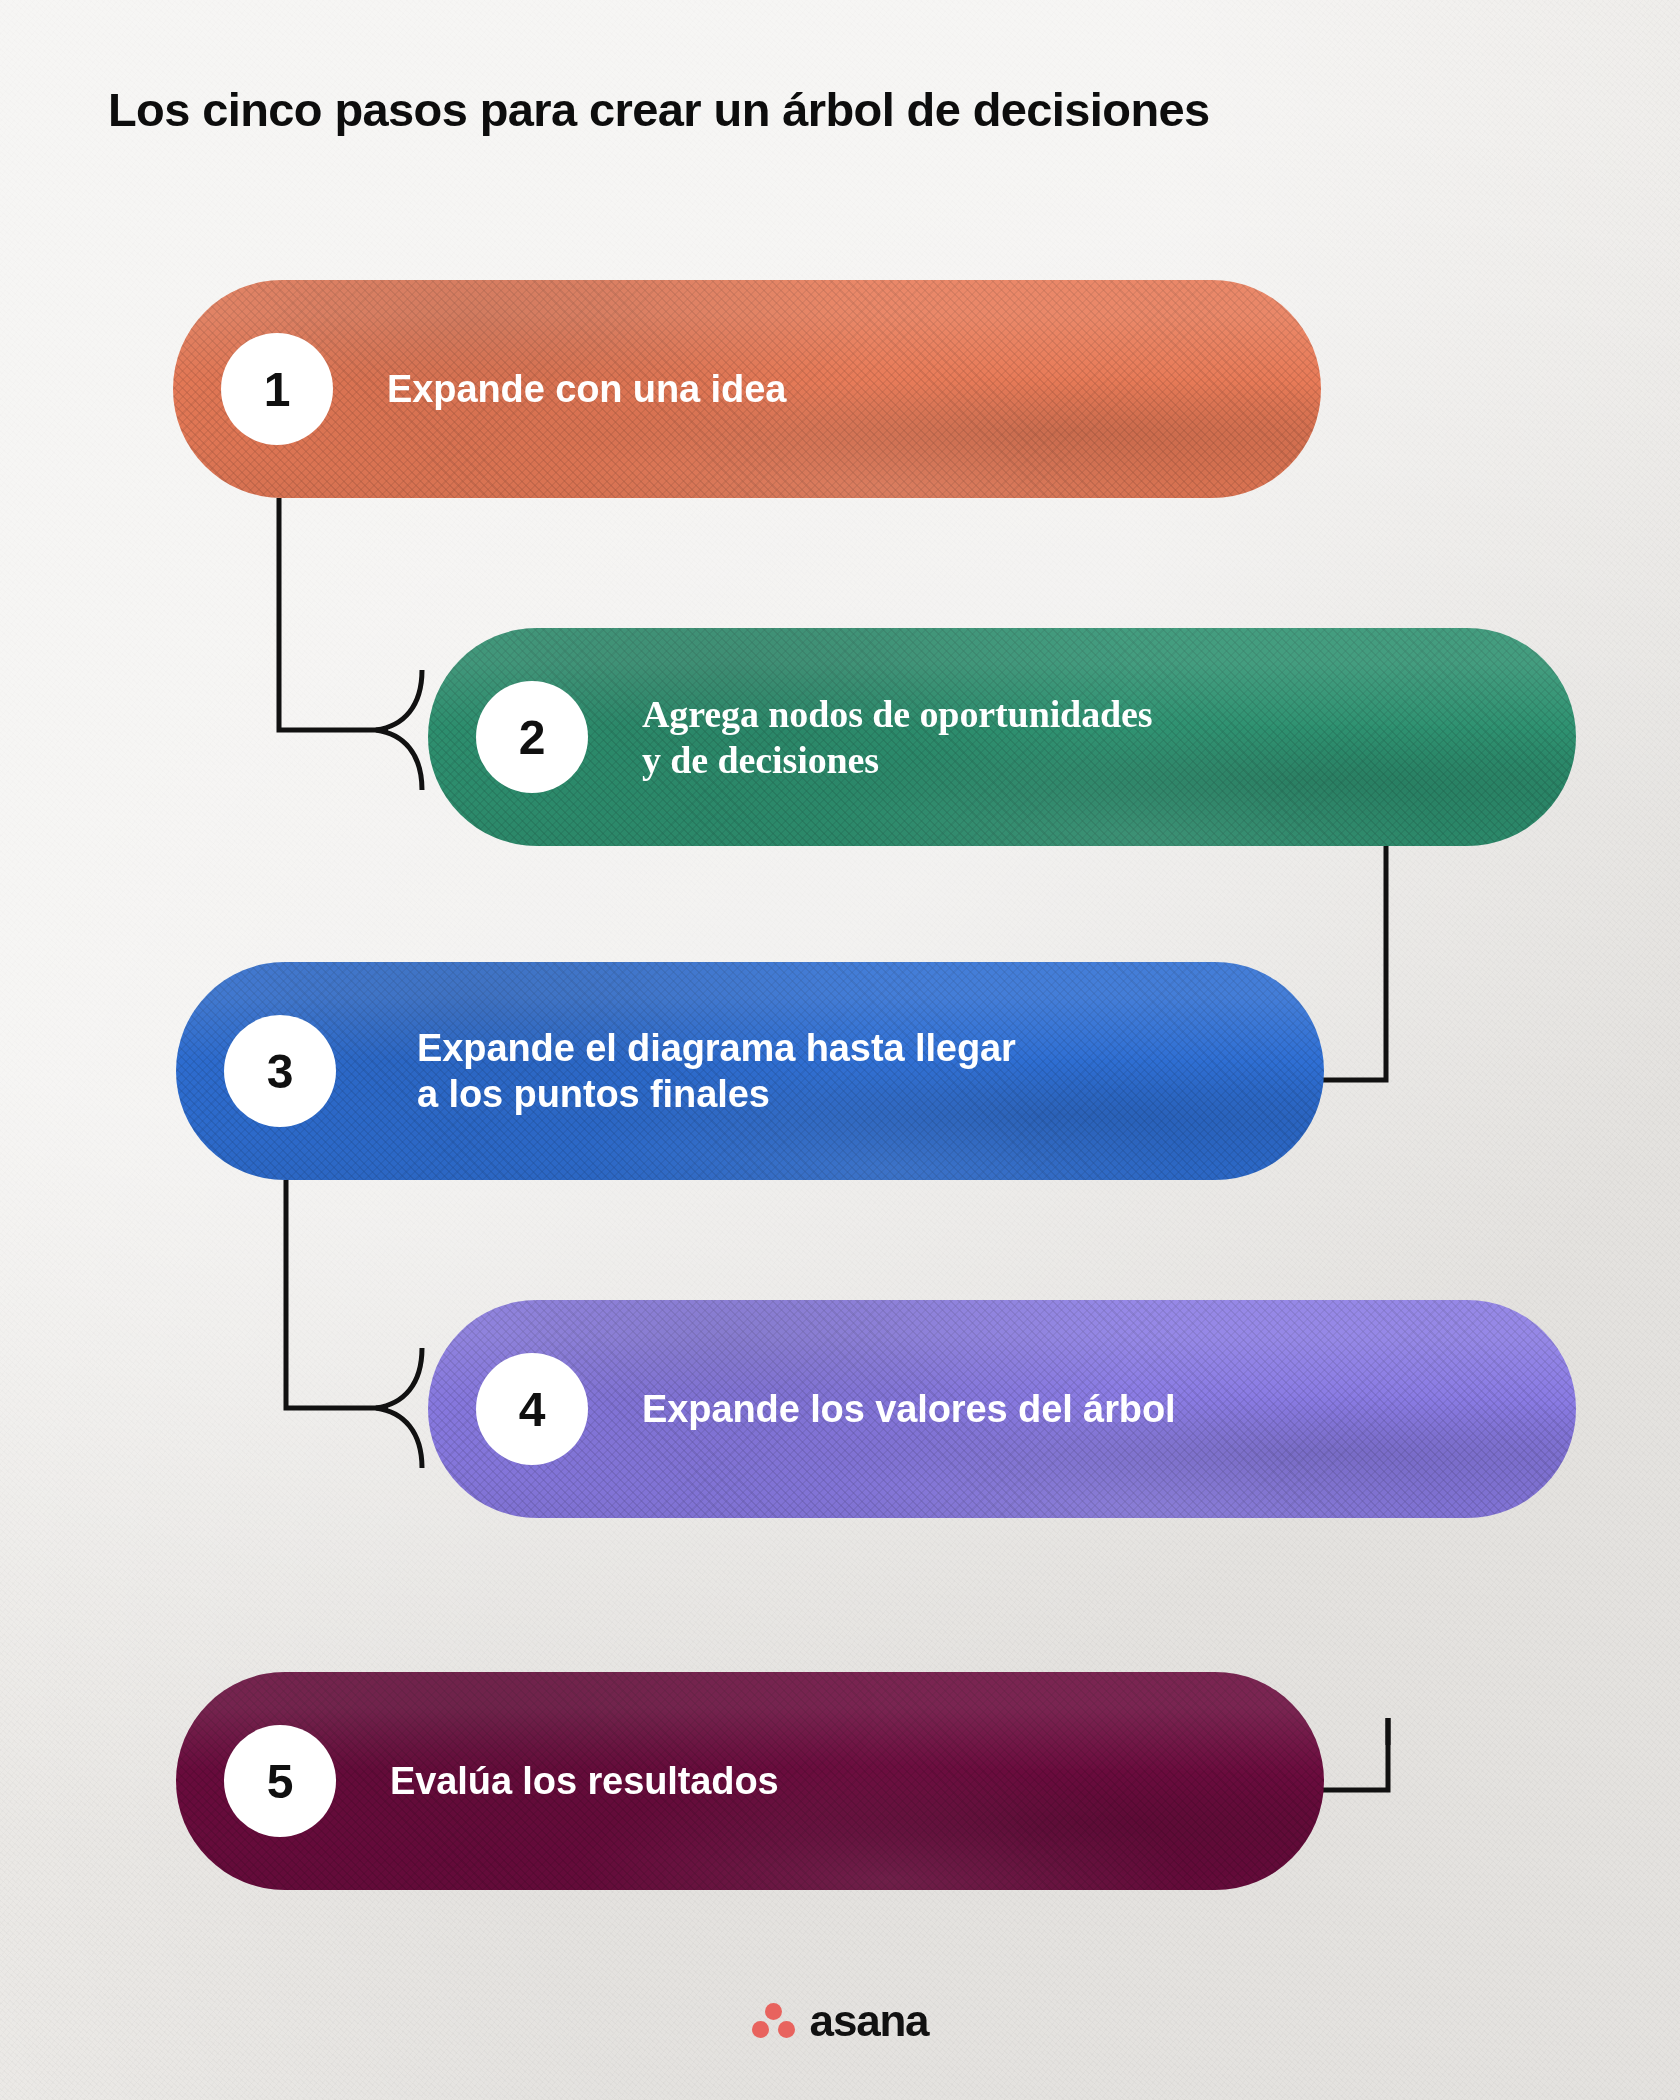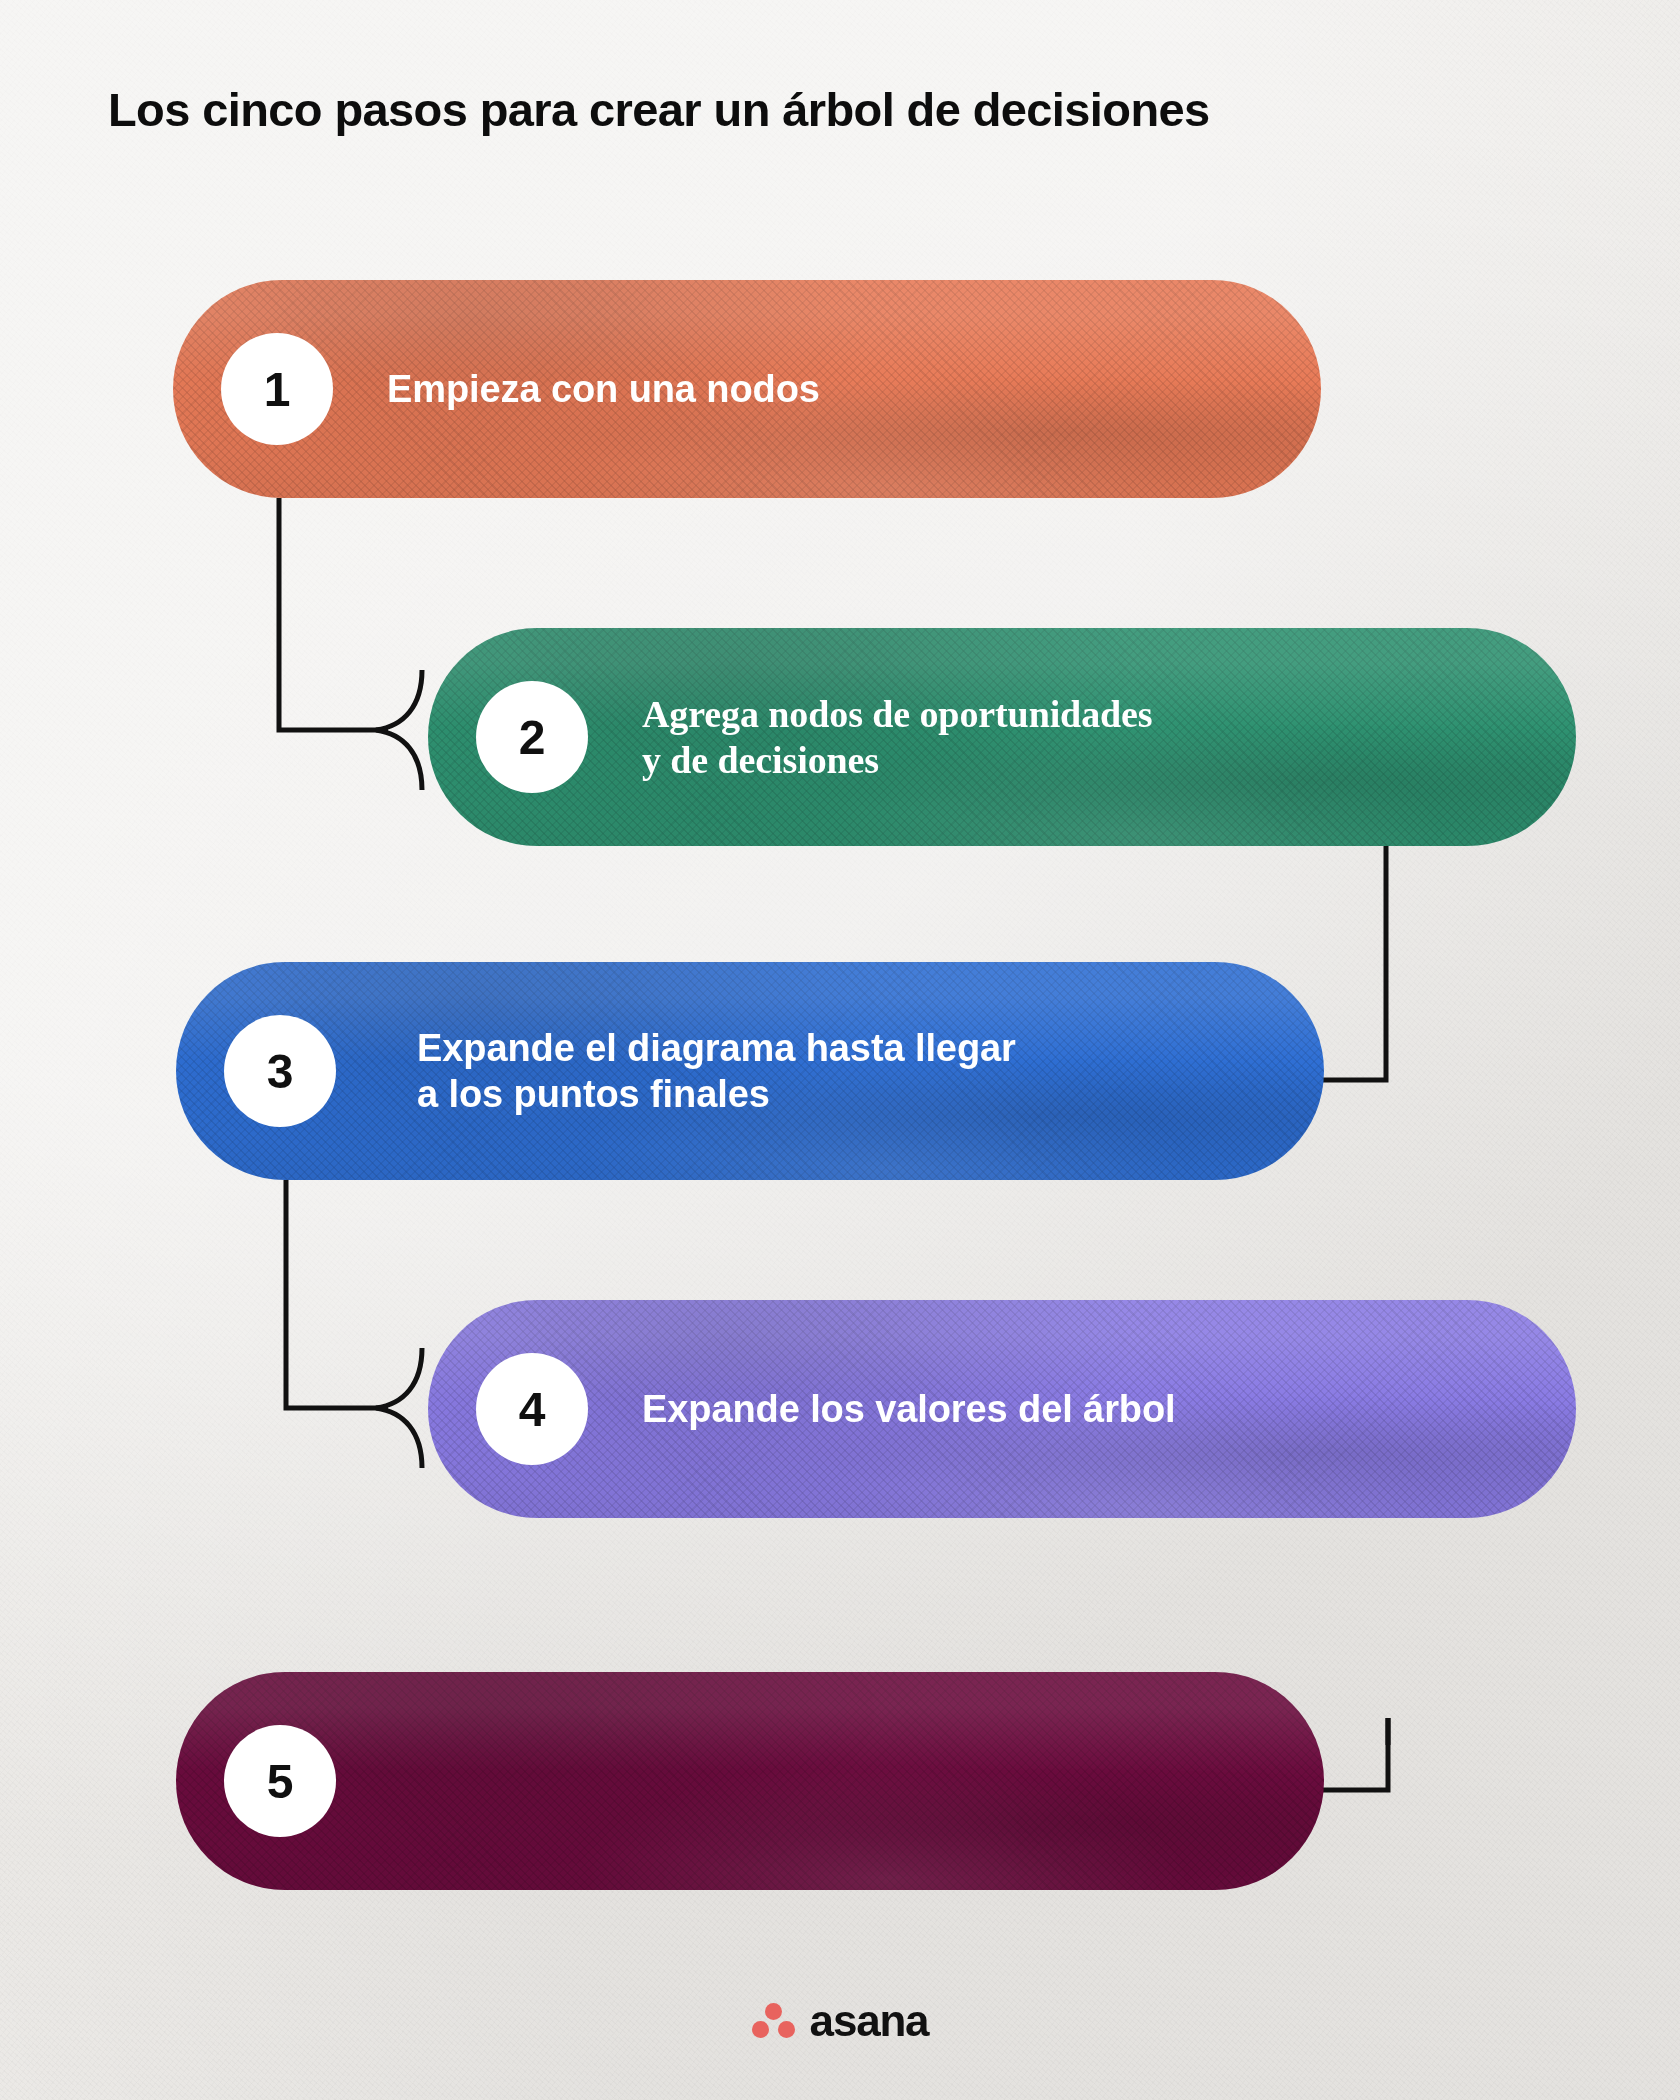--- a/index.html
+++ b/index.html
@@ -132,21 +132,21 @@
     </g>
   </svg>
 
   <div class="pill" id="pill-1" style="left: 173px; top: 280px; width: 1100px; height: 218px; padding-left: 48px; background-color: rgb(232, 123, 88);">
     <div class="tex"></div>
     <div class="streak"></div>
     <div class="gloss"></div>
     <div class="badge" style="width: 112px; height: 112px; font-size: 48px; color: rgb(16, 16, 16);">
       <span>1</span>
     </div>
-    <div class="pill-label" style="margin-left: 54px; font-size: 38px; color: rgb(255, 255, 255);">Empieza con una nodos</div>
+    <div class="pill-label" style="margin-left: 54px; font-size: 38px; color: rgb(255, 255, 255);">Expande con una idea</div>
   </div>
 
   <div class="pill" id="pill-2" style="left: 428px; top: 628px; width: 1100px; height: 218px; padding-left: 48px; background-color: rgb(47, 146, 113);">
     <div class="tex"></div>
     <div class="streak"></div>
     <div class="gloss"></div>
     <div class="badge" style="width: 112px; height: 112px; font-size: 48px; color: rgb(16, 16, 16);">
       <span>2</span>
     </div>
     <div class="pill-label" style="margin-left: 54px; font-size: 38px; color: rgb(255, 255, 255); font-family: Liberation Serif, serif;">Agrega nodos de oportunidades
@@ -174,20 +174,21 @@
     <div class="pill-label" style="margin-left: 54px; font-size: 38px; color: rgb(255, 255, 255);">Expande los valores del árbol</div>
   </div>
 
   <div class="pill" id="pill-5" style="left: 176px; top: 1672px; width: 1100px; height: 218px; padding-left: 48px; background-color: rgb(107, 12, 62);">
     <div class="tex"></div>
     <div class="streak"></div>
     <div class="gloss"></div>
     <div class="badge" style="width: 112px; height: 112px; font-size: 48px; color: rgb(16, 16, 16);">
       <span>5</span>
     </div>
+    <div class="pill-label" style="margin-left: 54px; font-size: 38px; color: rgb(255, 255, 255);">Evalúa los resultados</div>
   </div>
 
   <div id="brand">
     <div id="brand-dots">
       <i id="dot-top" style="width: 17px; height: 17px; left: 13px; top: 2px; background: rgb(232, 99, 94);"></i>
       <i id="dot-left" style="width: 17px; height: 17px; left: 0px; top: 20px; background: rgb(232, 99, 94);"></i>
       <i id="dot-right" style="width: 17px; height: 17px; left: 26px; top: 20px; background: rgb(232, 99, 94);"></i>
     </div>
     <div id="brand-wordmark" style="color: rgb(17, 17, 17);">asana</div>
   </div>

